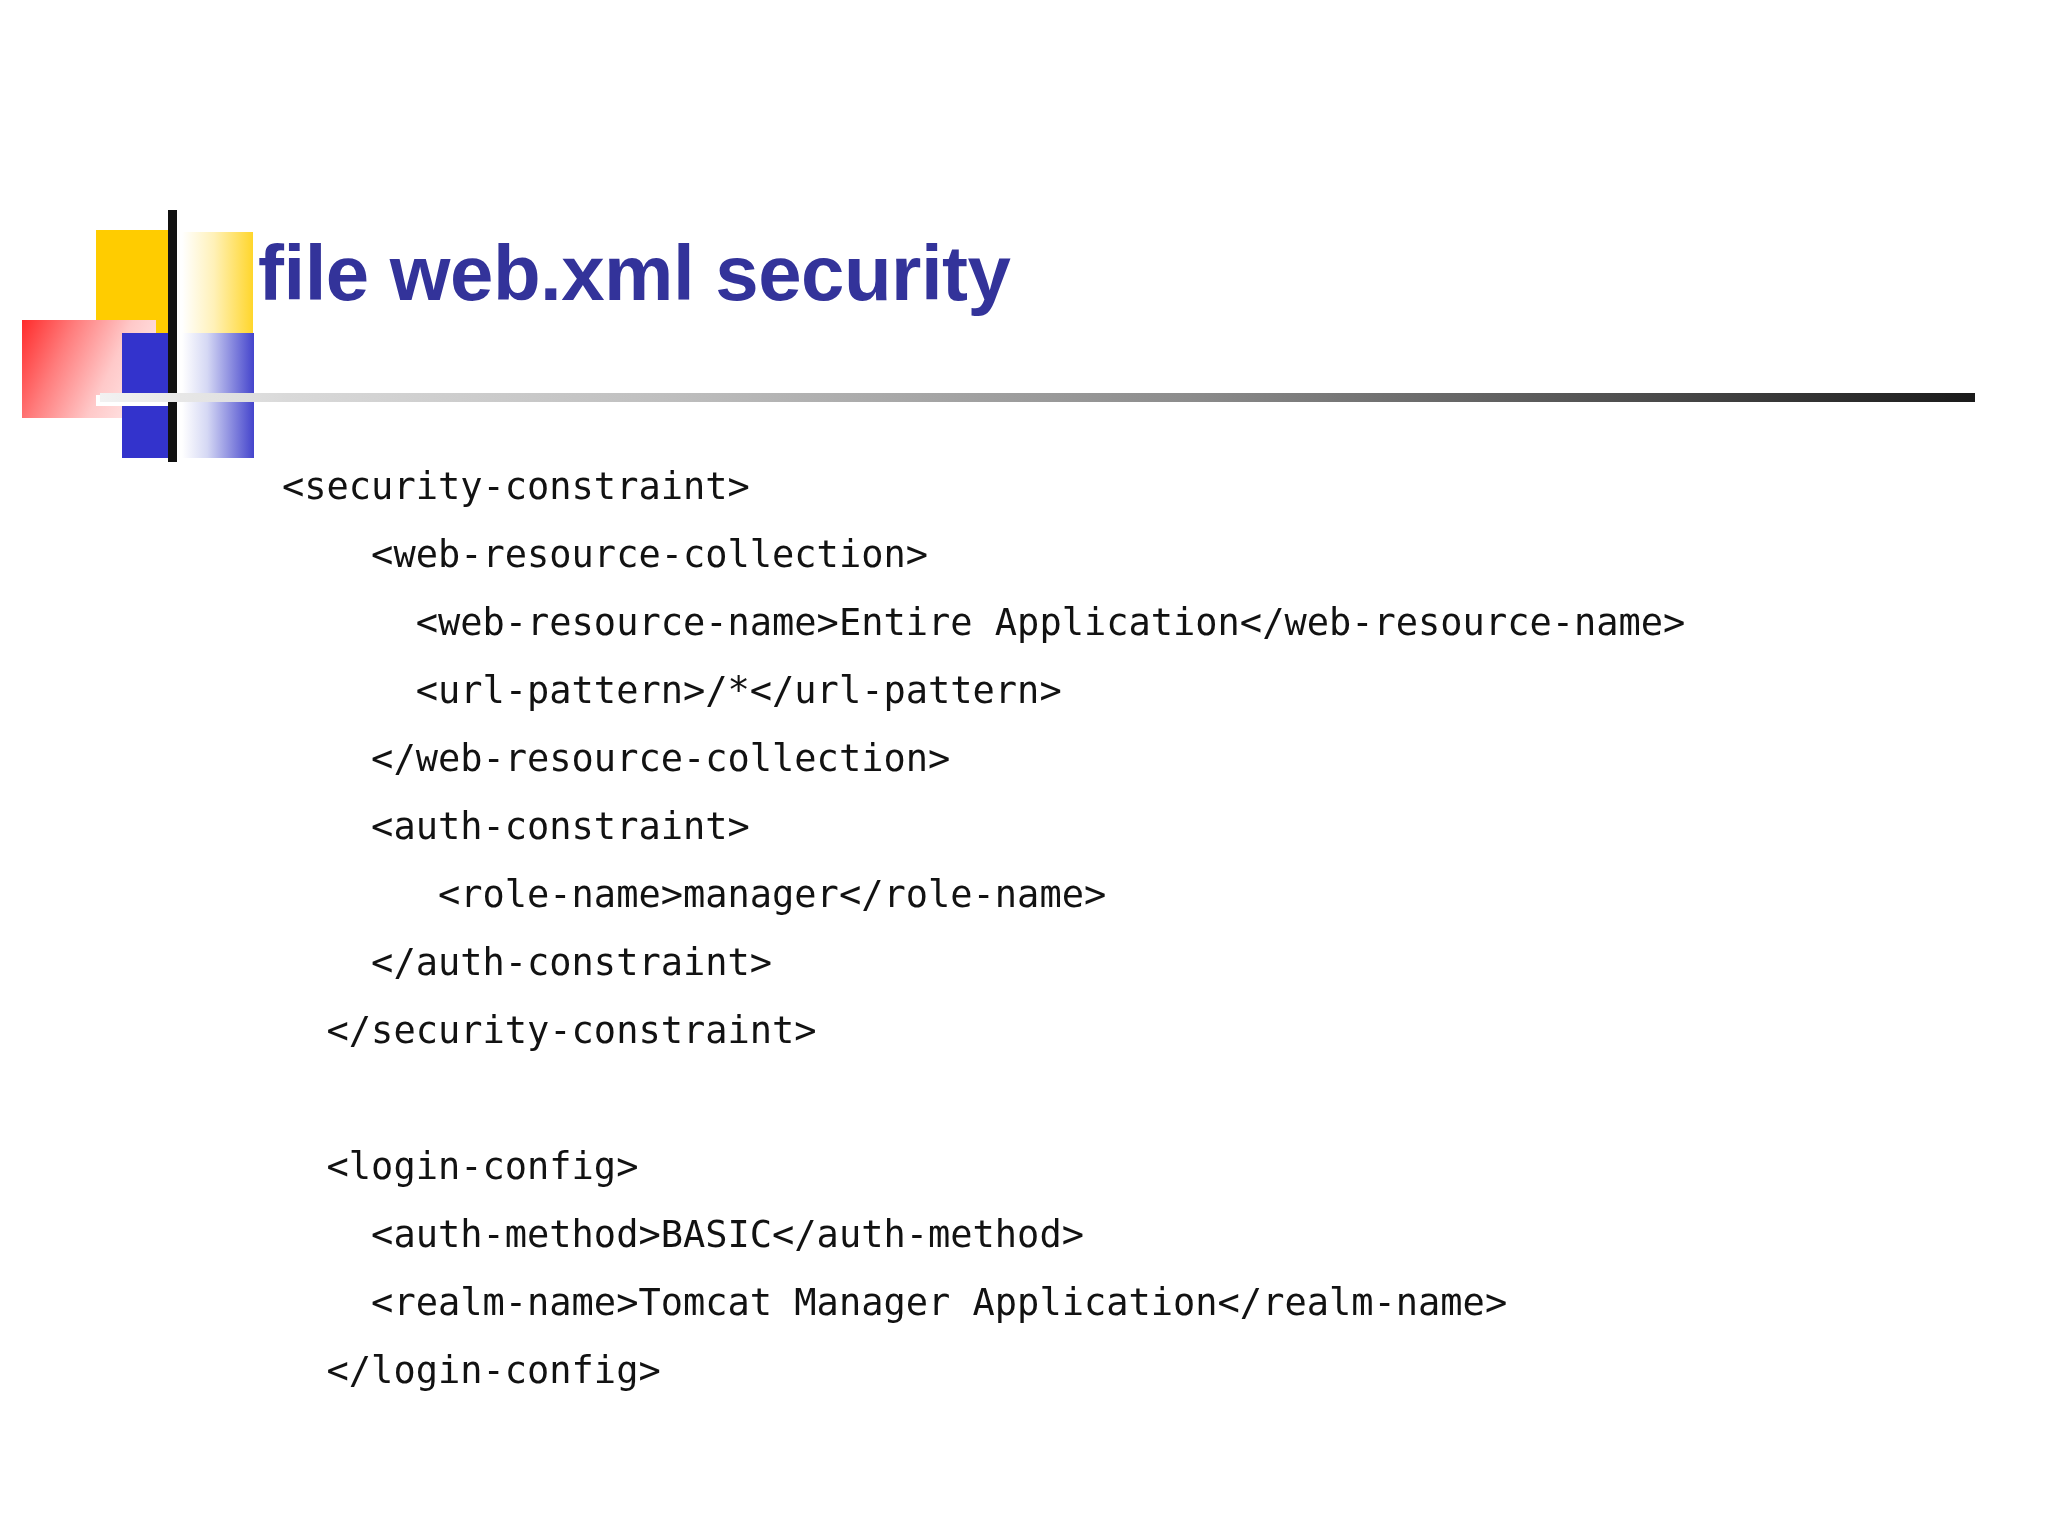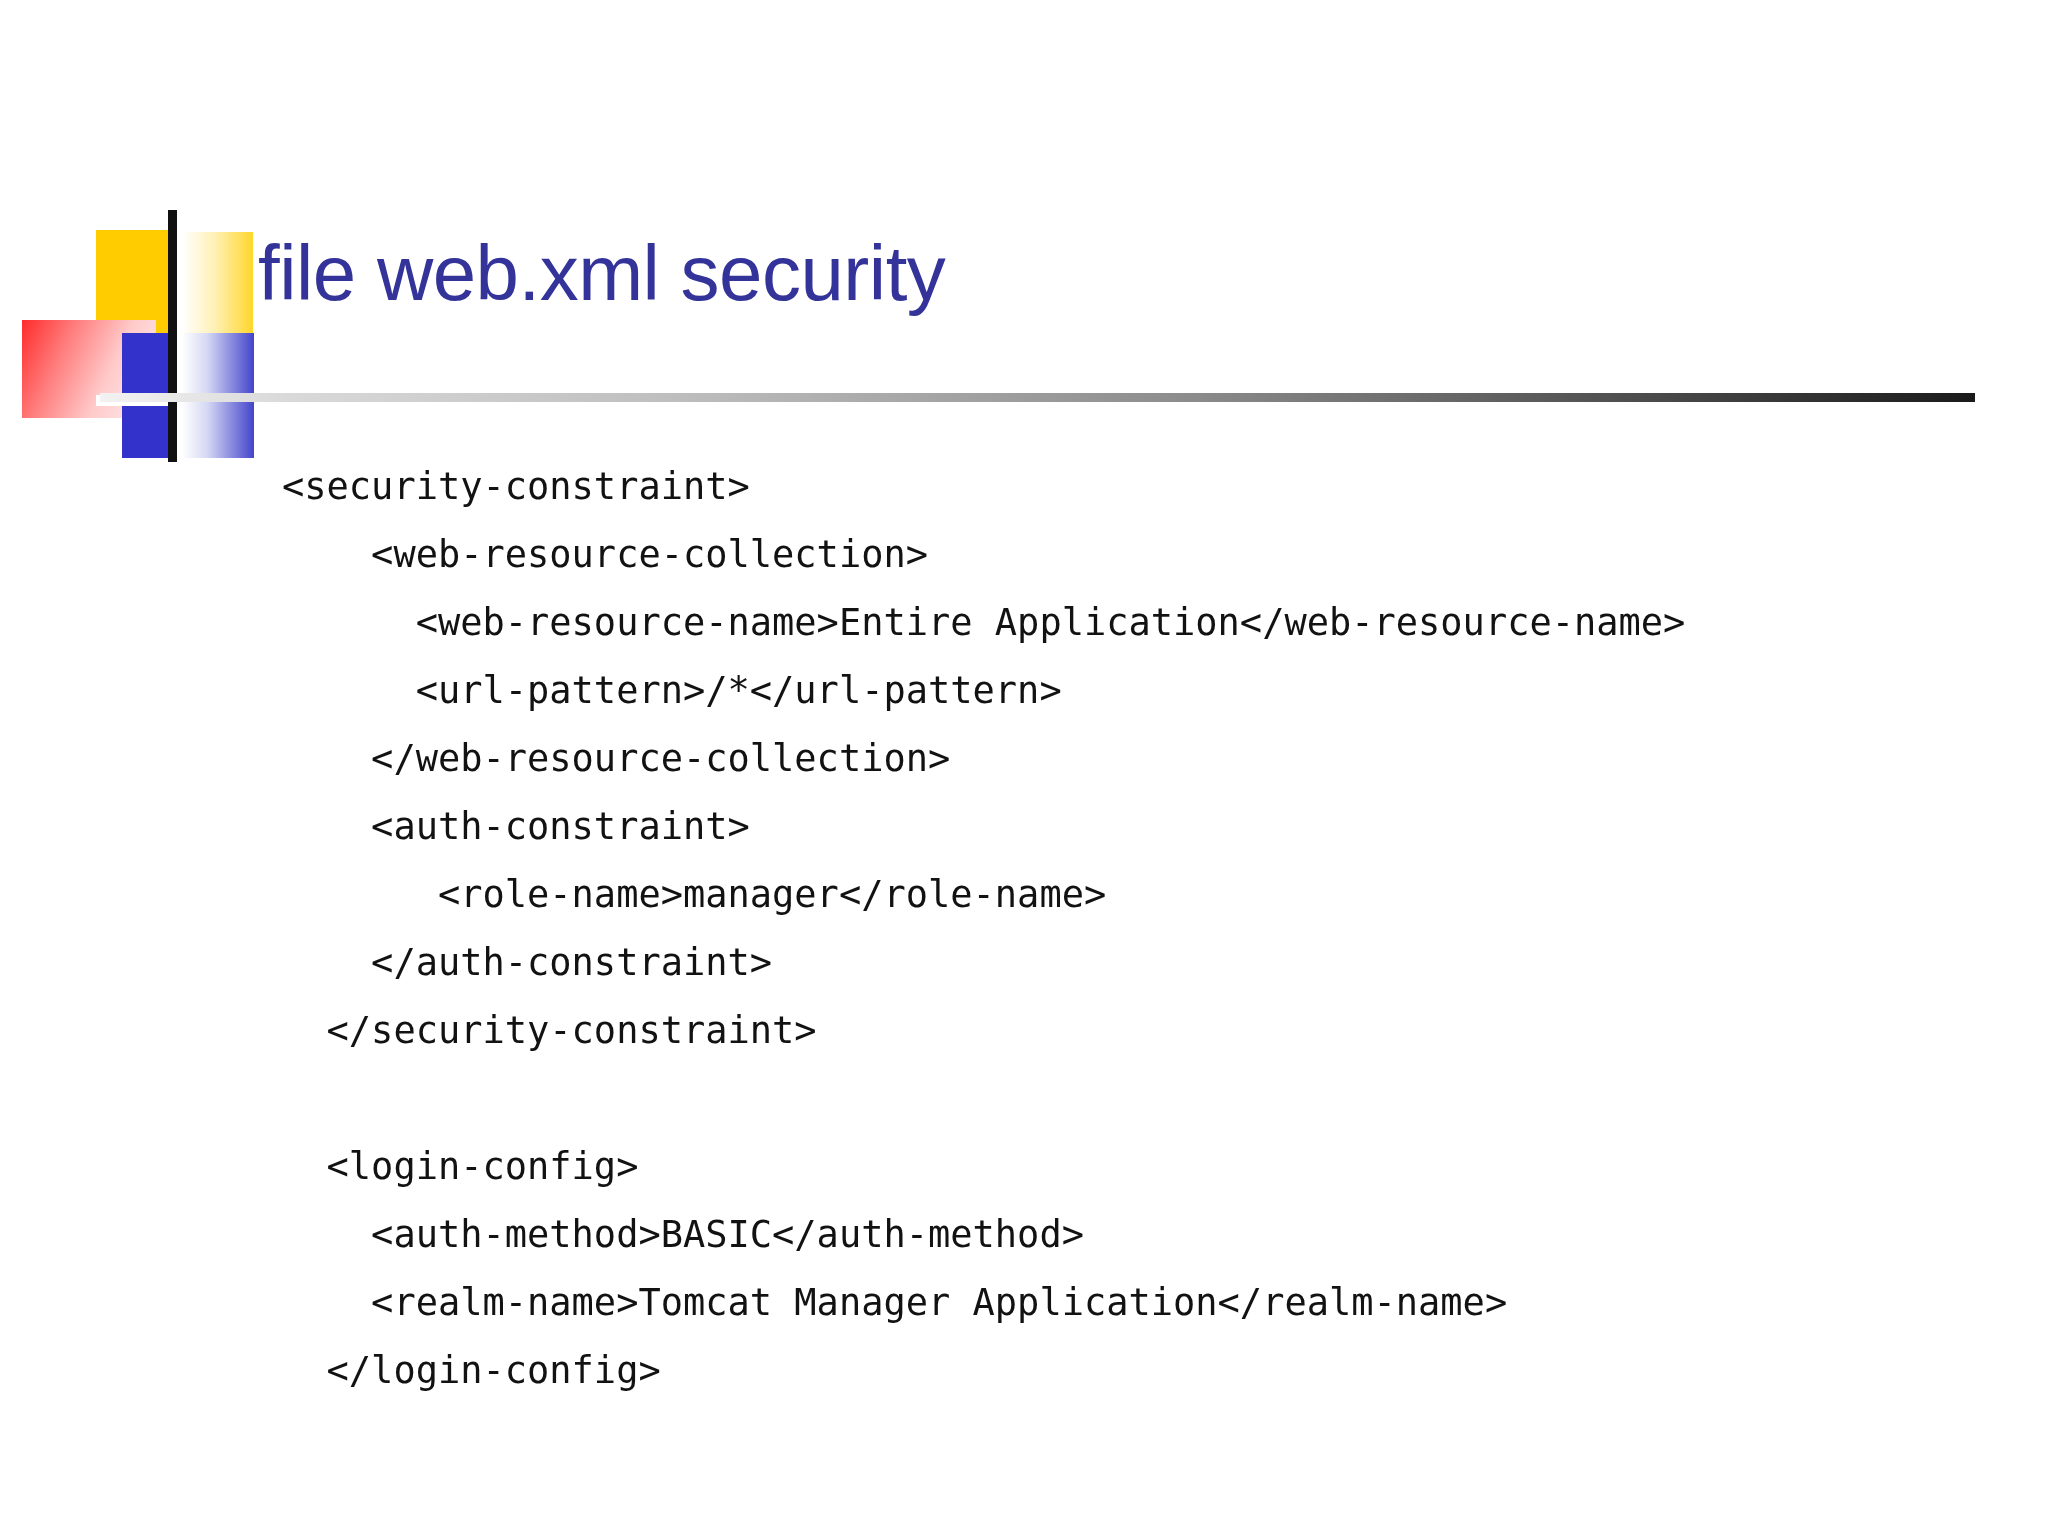--- a/index.html
+++ b/index.html
@@ -91,21 +91,21 @@
   }
 
   
   #slide-title {
     position: absolute;
     left: 258px;
     top: 182px;
     color: #33339A;
     font-family: "Liberation Sans", sans-serif;
     font-size: 78px;
-    font-weight: 400;
+    font-weight: 700;
     letter-spacing: -0.5px;
     line-height: 1.0;
     white-space: nowrap;
   }
 
   
   #title-rule {
     position: absolute;
     left: 100px;
     top: 393px;

